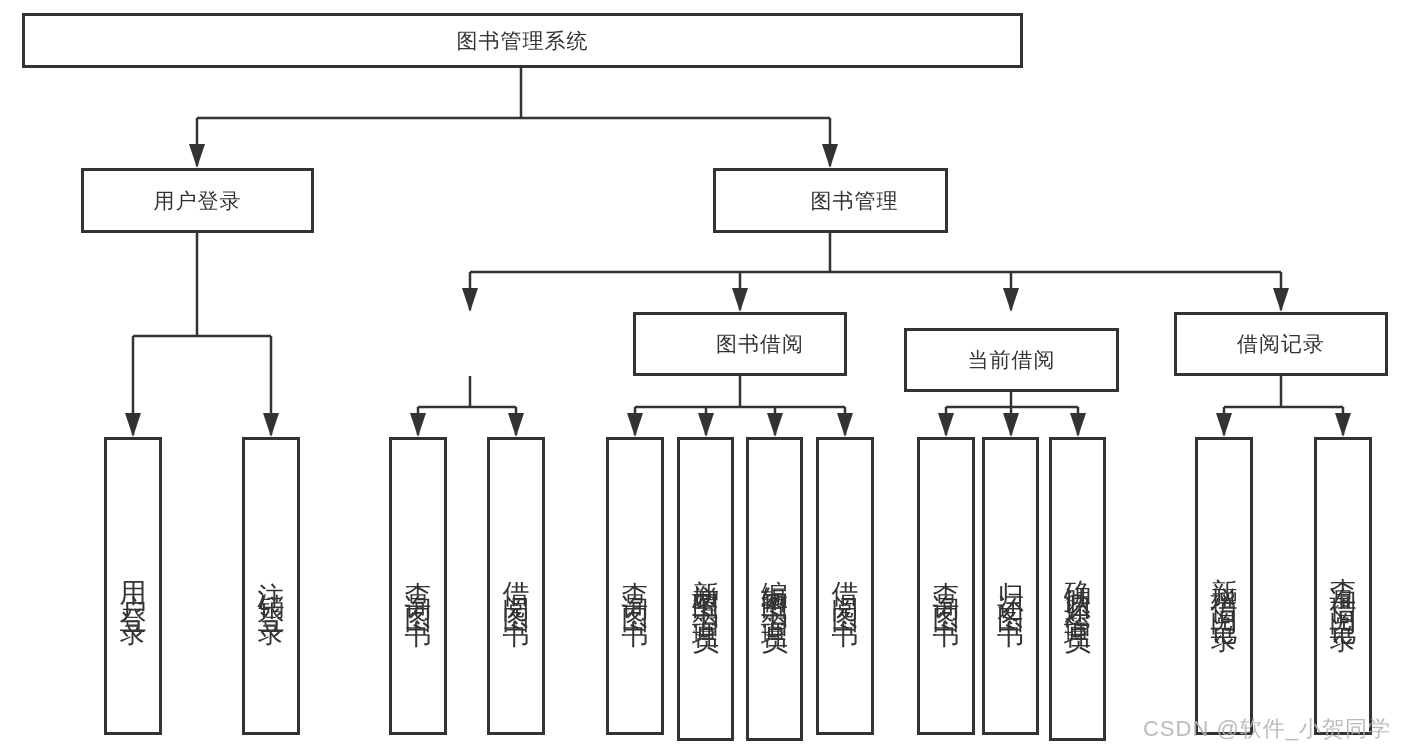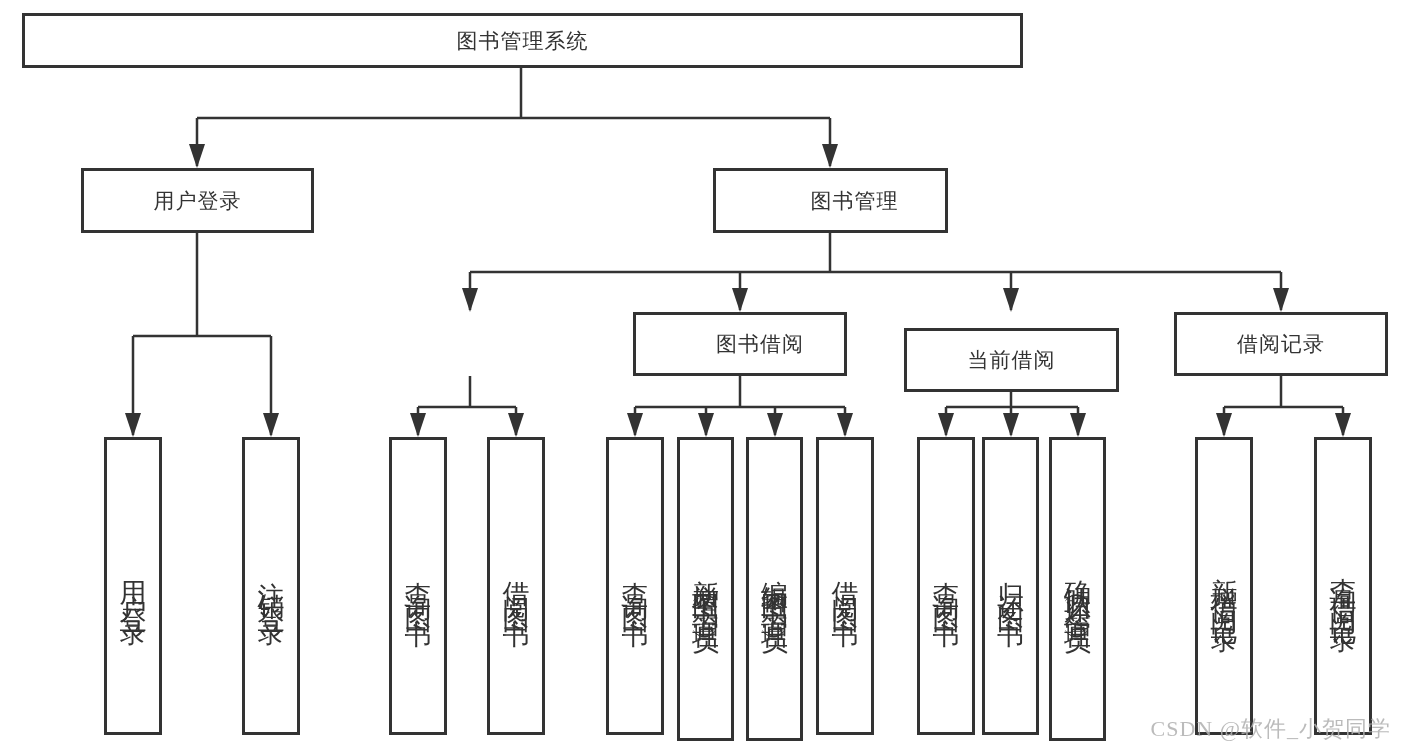--- a/index.html
+++ b/index.html
@@ -1,20 +1,20 @@
 <!DOCTYPE html>
 <html><head>
 <meta charset="utf-8">
 <style>
   html,body{margin:0;padding:0;background:#ffffff;}
   #canvas{
     position:relative;
     width:1405px;height:747px;
     background:#ffffff;
-    font-family:Liberation Serif, serif;
+    font-family:Liberation Sans, sans-serif;
     overflow:hidden;
   }
   #connectors{position:absolute;left:0;top:0;width:1405px;height:747px;}
   .node{
     position:absolute;
     box-sizing:border-box;
     border:3px solid #333333;
     background:#ffffff;
     display:flex;align-items:center;justify-content:center;
     color:#333333;

